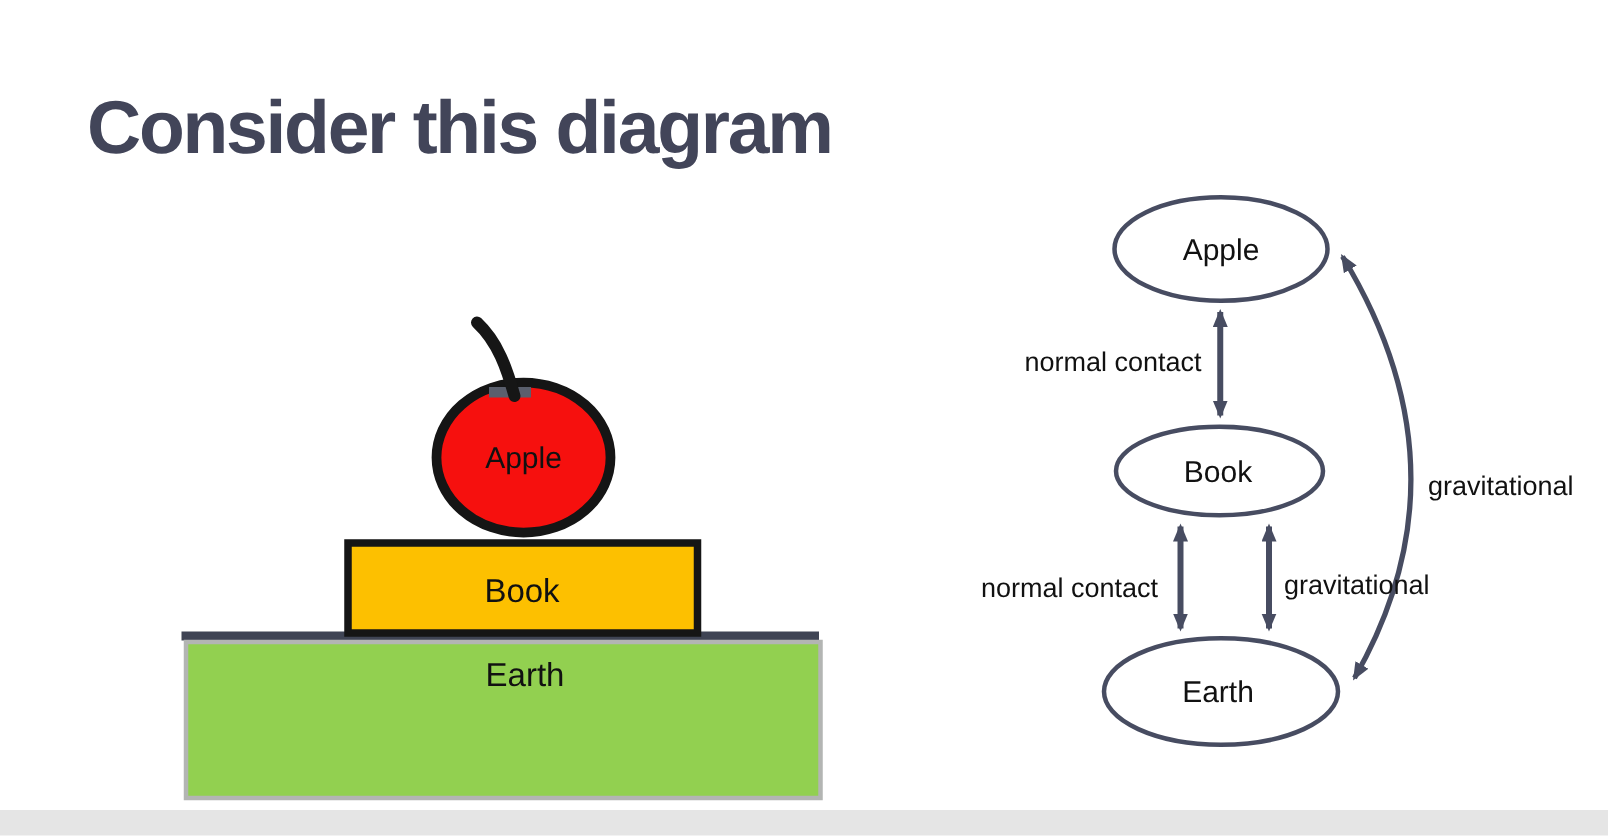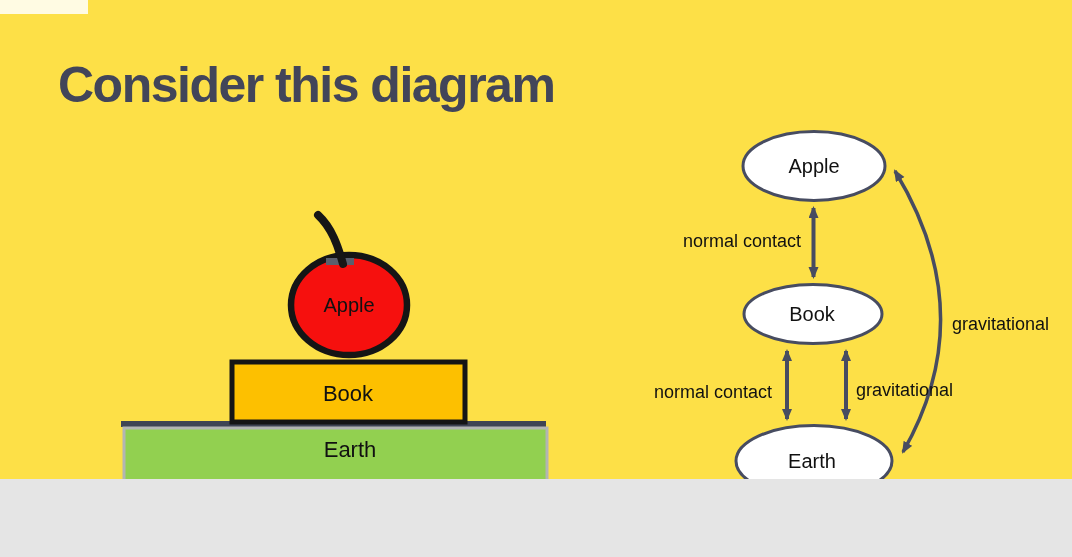--- a/index.html
+++ b/index.html
@@ -4,22 +4,22 @@
 <style>
   html, body {
     margin: 0;
     padding: 0;
     background: #e5e5e5;
     font-family: "Liberation Sans", sans-serif;
   }
   .slide {
     position: relative;
     width: 1072px;
-    height: 479px;
-    background: #fde047;
+    height: 540px;
+    background: #ffffff;
     overflow: hidden;
   }
   .slide-title {
     position: absolute;
     left: 58px;
     top: 22px;
     font-size: 50px;
     font-weight: 700;
     letter-spacing: -1.5px;
     color: #424559;

